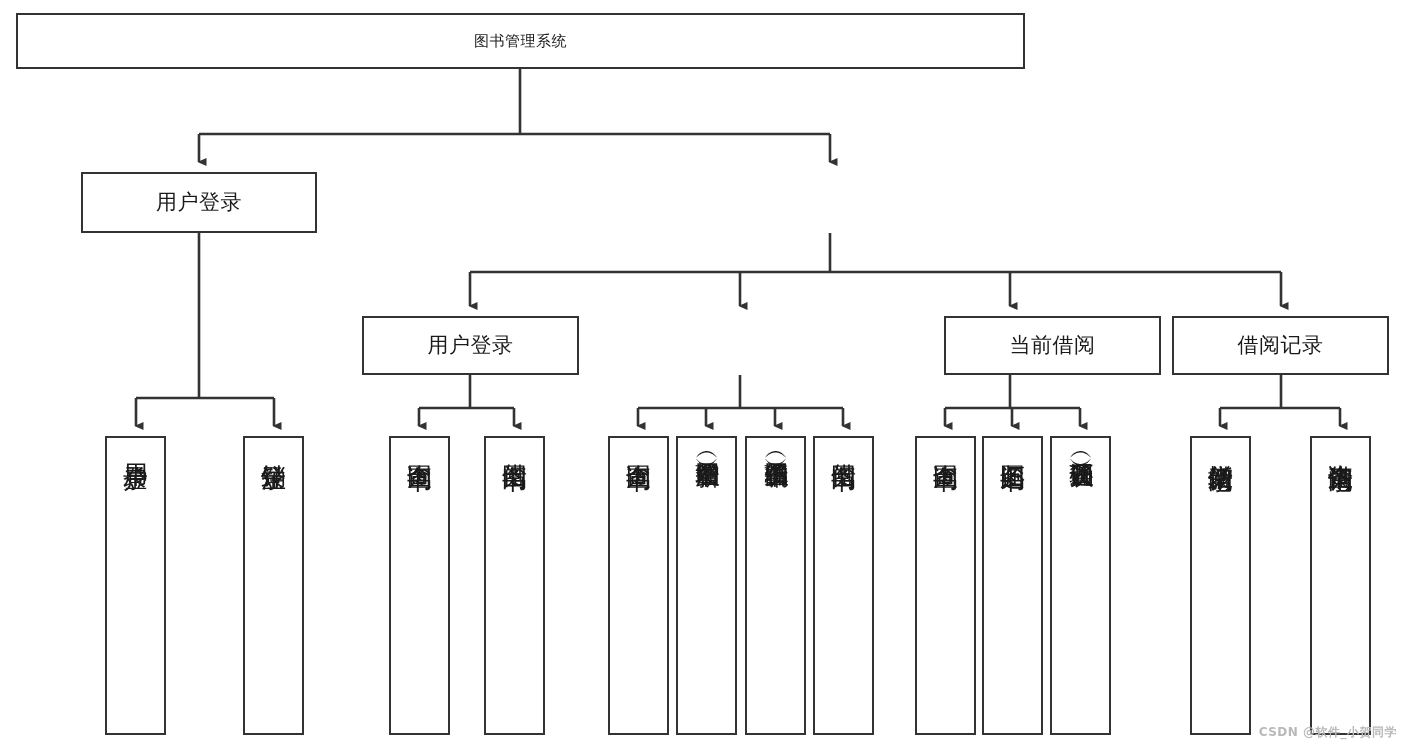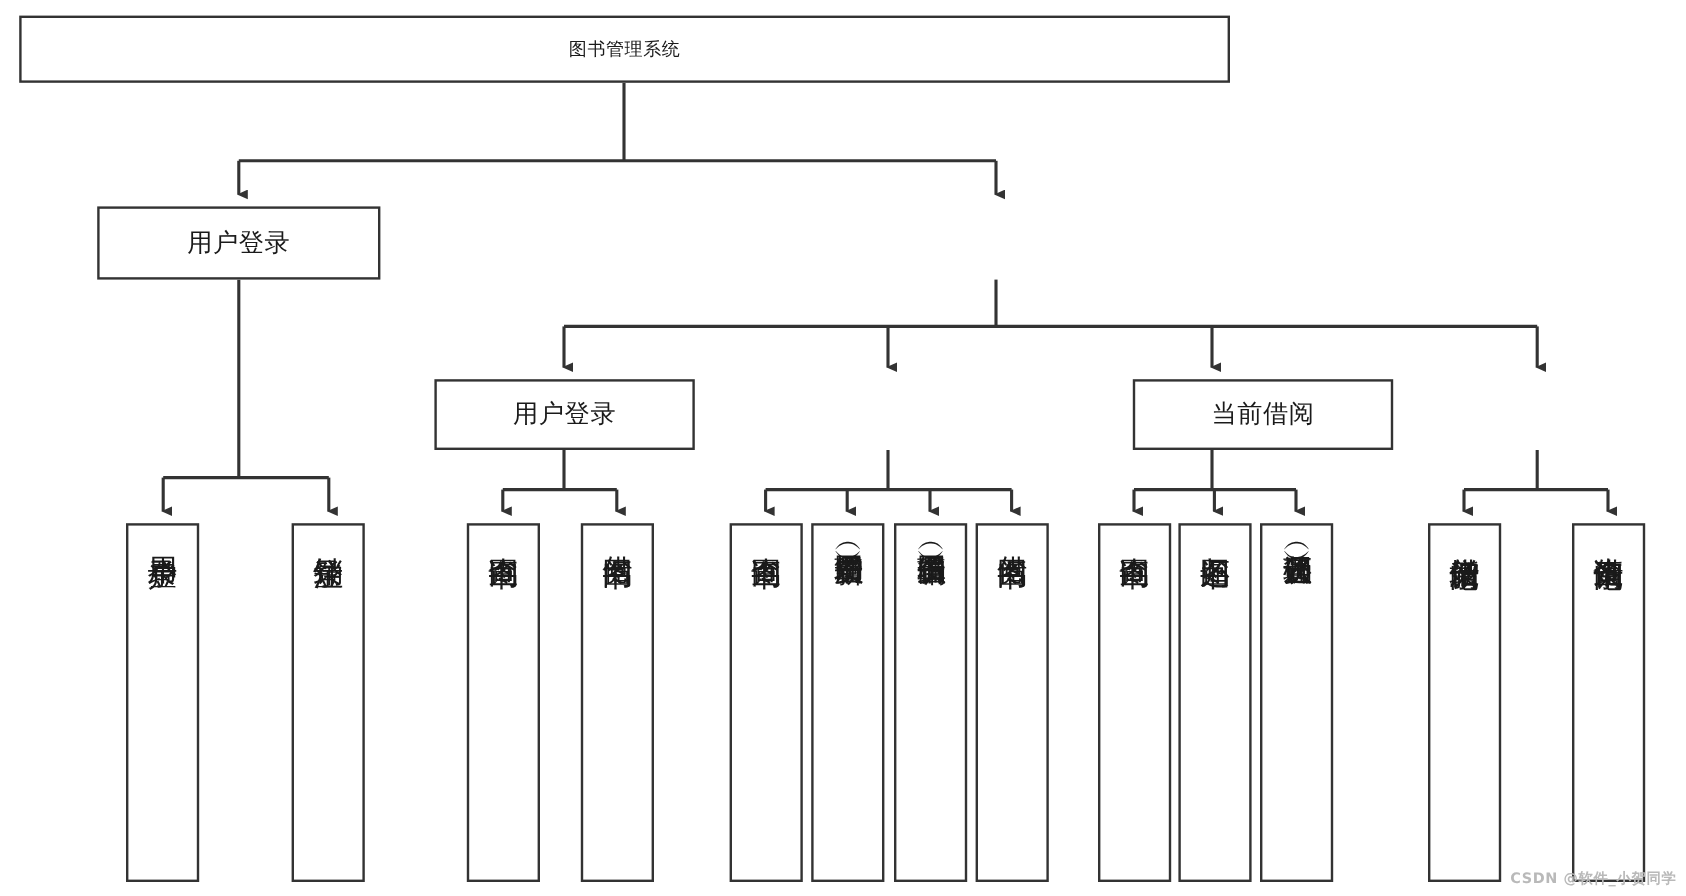--- a/index.html
+++ b/index.html
@@ -136,20 +136,23 @@
   <div class="node-box horiz" style="left: 81px; top: 172px; width: 236px; height: 61px; border-color: rgb(51, 51, 51); background: rgb(255, 255, 255);">
     <span class="node-label" style="color: rgb(26, 26, 26);">用户登录</span>
   </div>
 
   <div class="node-box horiz" style="left: 362px; top: 316px; width: 217px; height: 59px; border-color: rgb(51, 51, 51); background: rgb(255, 255, 255);">
     <span class="node-label" style="color: rgb(26, 26, 26);">用户登录</span>
   </div>
   <div class="node-box horiz" style="left: 902px; top: 316px; width: 217px; height: 59px; border-color: rgb(51, 51, 51); background: rgb(255, 255, 255); margin-left: 42px;">
     <span class="node-label" style="color: rgb(26, 26, 26);">当前借阅</span>
   </div>
+  <div class="node-box horiz" style="left: 1172px; top: 316px; width: 217px; height: 59px; border-color: rgb(51, 51, 51); background: rgb(255, 255, 255);">
+    <span class="node-label" style="color: rgb(26, 26, 26);">借阅记录</span>
+  </div>
 
   <div class="node-box vert" style="left: 105px; top: 436px; width: 61px; height: 299px; border-color: rgb(51, 51, 51); background: rgb(255, 255, 255);">
     <span class="node-label" style="color: rgb(26, 26, 26);">用户登录</span>
   </div>
   <div class="node-box vert" style="left: 243px; top: 436px; width: 61px; height: 299px; border-color: rgb(51, 51, 51); background: rgb(255, 255, 255);">
     <span class="node-label" style="color: rgb(26, 26, 26);">注销登录</span>
   </div>
 
   <div class="node-box vert" style="left: 389px; top: 436px; width: 61px; height: 299px; border-color: rgb(51, 51, 51); background: rgb(255, 255, 255);">
     <span class="node-label" style="color: rgb(26, 26, 26);">查询图书</span>

